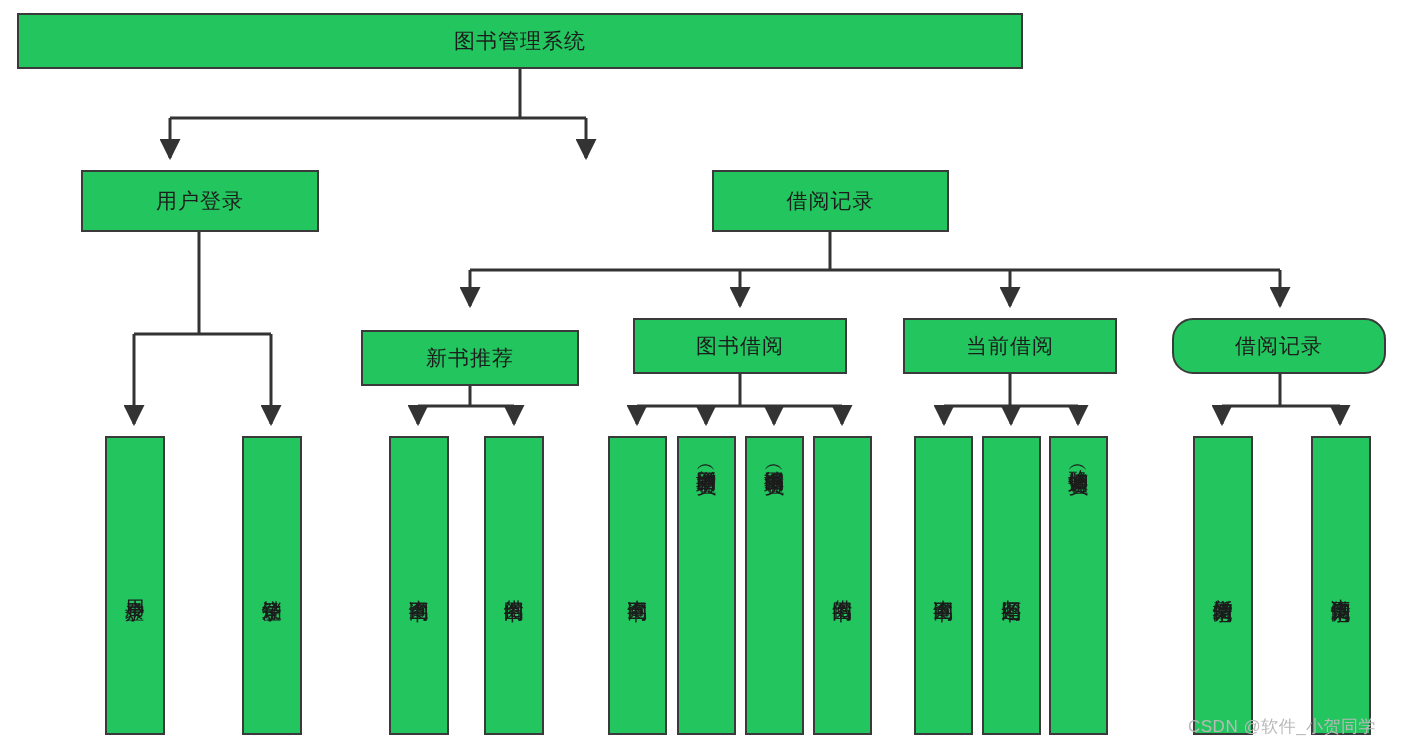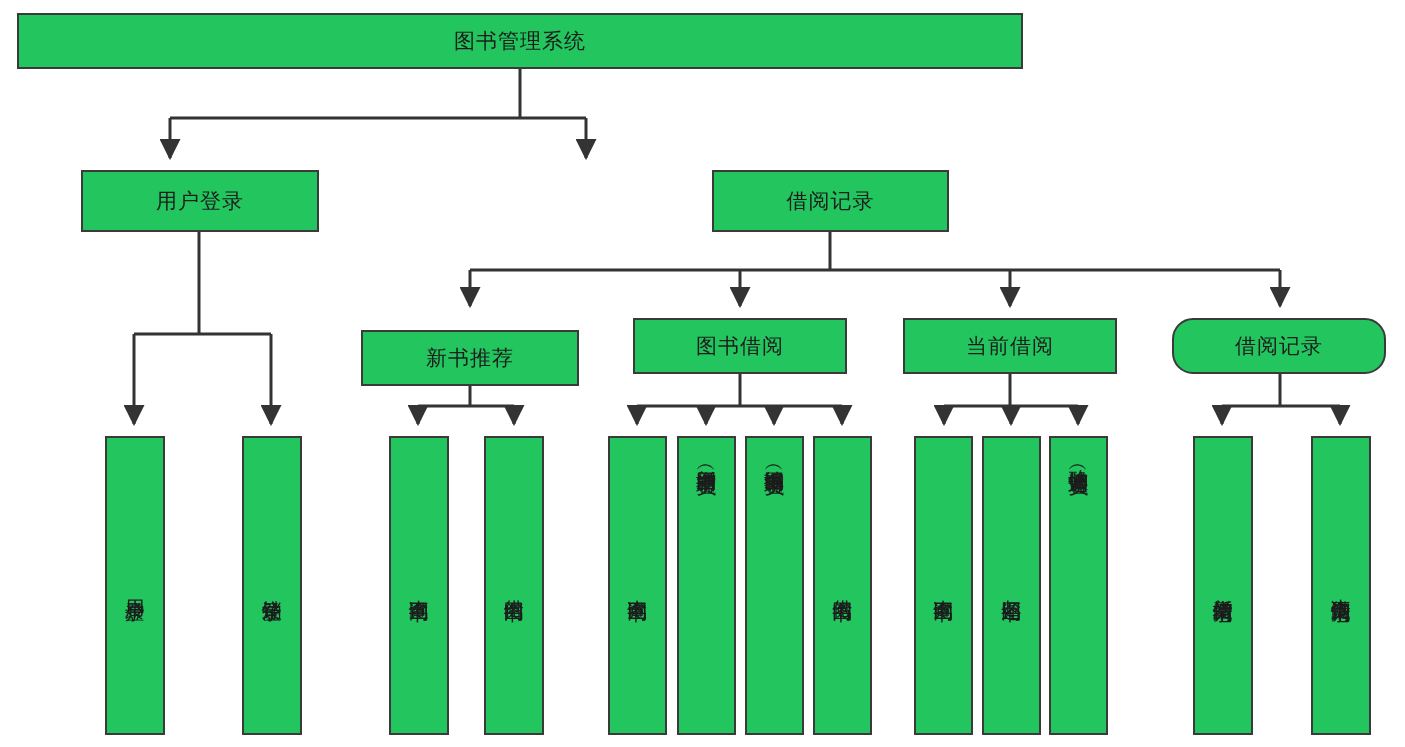--- a/index.html
+++ b/index.html
@@ -184,14 +184,15 @@
   <div class="node-box leaf-box" id="node-leaf-10" style="left: 1049px; top: 436px; width: 59px; height: 299px;">
     <span class="node-label-v">确认归还（管理员）</span>
   </div>
   <div class="node-box leaf-box center-v" id="node-leaf-11" style="left: 1193px; top: 436px; width: 60px; height: 299px;">
     <span class="node-label-v">新增借阅记录</span>
   </div>
   <div class="node-box leaf-box center-v" id="node-leaf-12" style="left: 1311px; top: 436px; width: 60px; height: 299px;">
     <span class="node-label-v">查询借阅记录</span>
   </div>
 
+  <div id="watermark">CSDN @软件_小贺同学</div>
 
 </div>
 
 </body></html>

